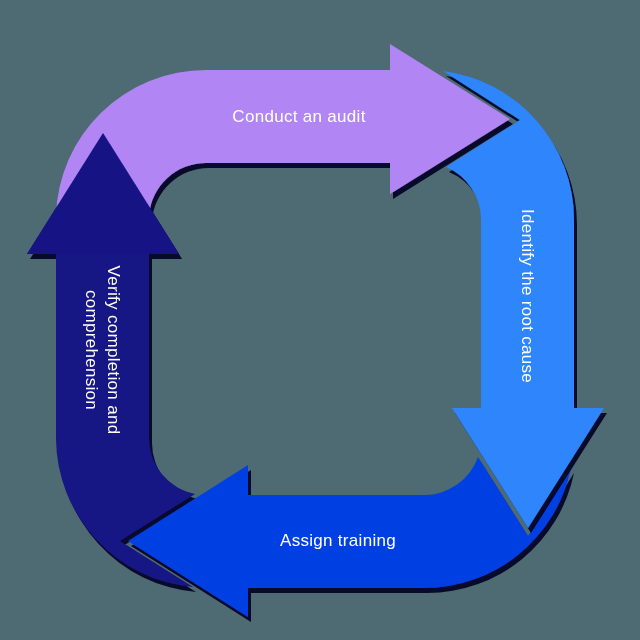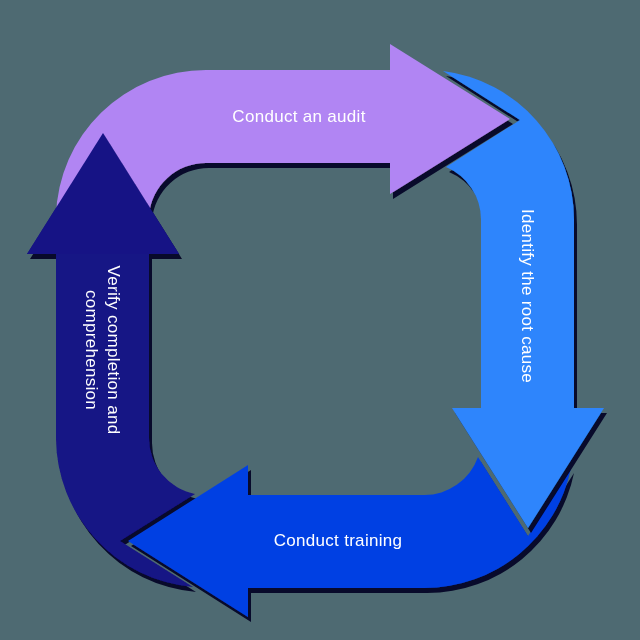--- a/index.html
+++ b/index.html
@@ -69,17 +69,17 @@
 
     <path opacity="0.9" d="M 103,133 L 179,254 L 182,259 L 106,138 Z" fill="#000022"></path>
 
     <path d="M 27,254 L 103,133 L 179,254 Z" fill="#161385"></path>
   </svg>
 
   <div id="label-top" class="label">Conduct an audit</div>
 
   <div id="label-right" class="label rot90">Identify the root cause</div>
 
-  <div id="label-bottom" class="label">Conduct training</div>
+  <div id="label-bottom" class="label">Assign training</div>
 
   <div id="label-left" class="label rot90 wrap">Verify completion and comprehension</div>
 
 </div>
 
 </body></html>

